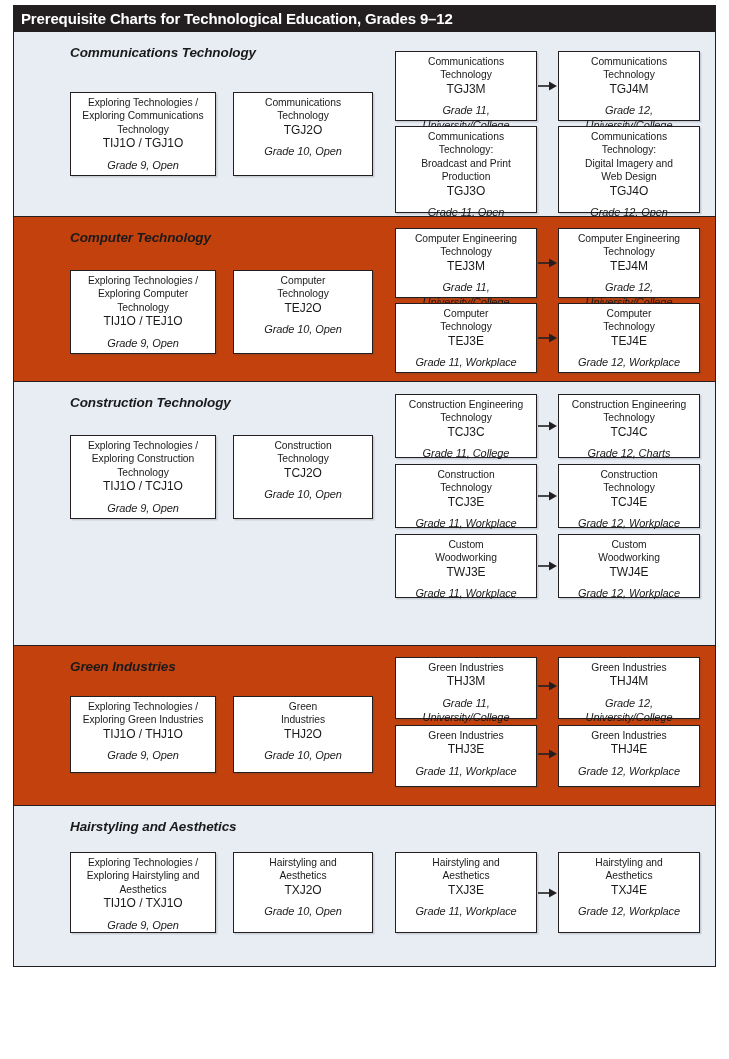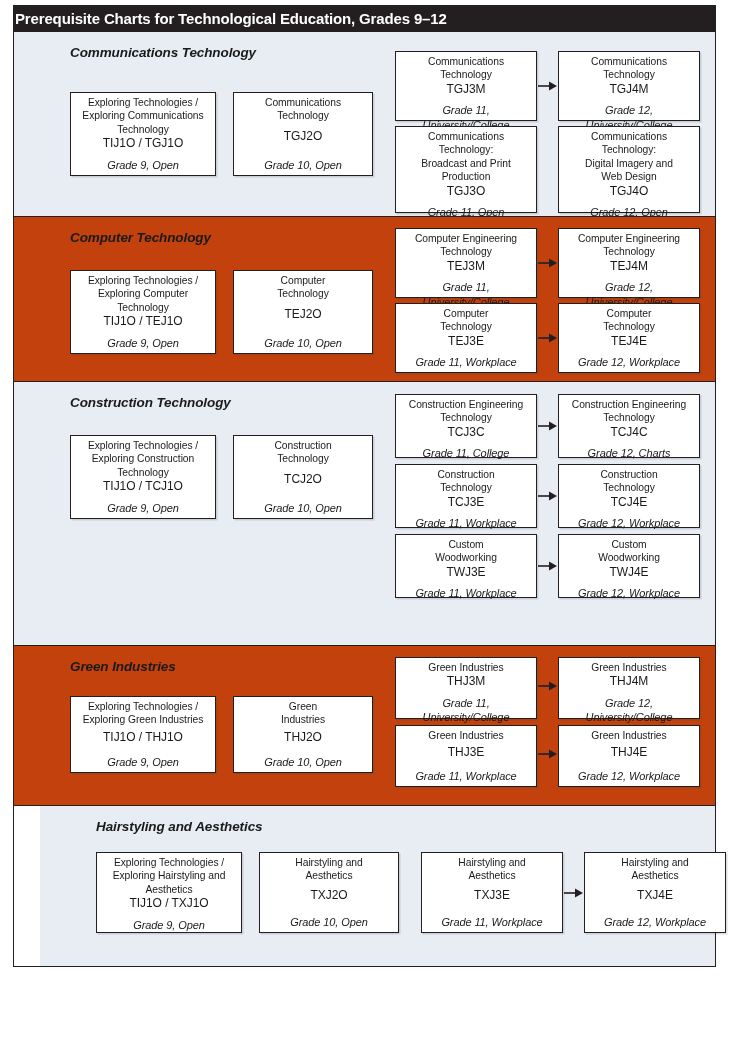--- a/index.html
+++ b/index.html
@@ -23,21 +23,21 @@
     padding: 5px 13px 8px 13px;
     background: #ffffff;
   }
 
   
   .titlebar {
     background: #231f20;
     height: 27px;
     display: flex;
     align-items: center;
-    padding: 0 2px;
+    padding: 0 8px;
     box-sizing: border-box;
   }
   .titlebar-text {
     color: #ffffff;
     font-size: 15px;
     font-weight: bold;
     letter-spacing: -0.15px;
     line-height: 1;
     white-space: nowrap;
   }
@@ -97,21 +97,21 @@
 
   .course-box {
     position: absolute;
     background: #ffffff;
     border: 1.2px solid #231f20;
     box-sizing: border-box;
     box-shadow: 1.5px 1.5px 0 rgba(60,70,85,0.18);
     display: flex;
     flex-direction: column;
     align-items: center;
-    justify-content: space-between;
+    justify-content: flex-start;
     text-align: center;
     padding: 3px 4px;
   }
   .course-name {
     font-size: 10.3px;
     line-height: 1.3;
     color: #1a1a1a;
     letter-spacing: -0.05px;
     white-space: pre-line;
   }
@@ -369,21 +369,21 @@
             </svg>
           </div>
           <div class="arrow" style="left: 524px; top: 103px; width: 19px;">
             <svg width="19" height="10" viewBox="0 0 19 10">
               <line x1="0" y1="5" x2="12" y2="5" stroke="#231f20" stroke-width="1.6"></line>
               <polygon points="11,0.6 19,5 11,9.4" fill="#231f20"></polygon>
             </svg>
           </div>
         </div>
       </div>
-      <div class="section tone-light" style="height: 160px; margin-left: 26px;">
+      <div class="section tone-light" style="height: 160px;">
         <div class="section-title">Hairstyling and Aesthetics</div>
         <div class="grid">
           <div class="course-box" style="left: 56px; top: 46px; width: 146px; height: 81px;">
             <div class="course-name">Exploring Technologies /
 Exploring Hairstyling and
 Aesthetics</div>
             <div class="course-code">TIJ1O / TXJ1O</div>
             <div class="course-meta">Grade 9, Open</div>
           </div>
           <div class="course-box" style="left: 219px; top: 46px; width: 140px; height: 81px;">

